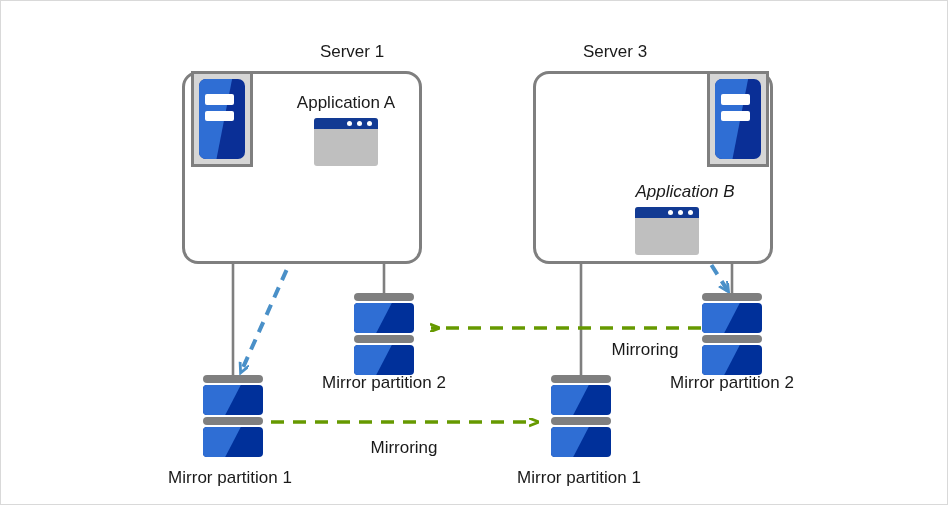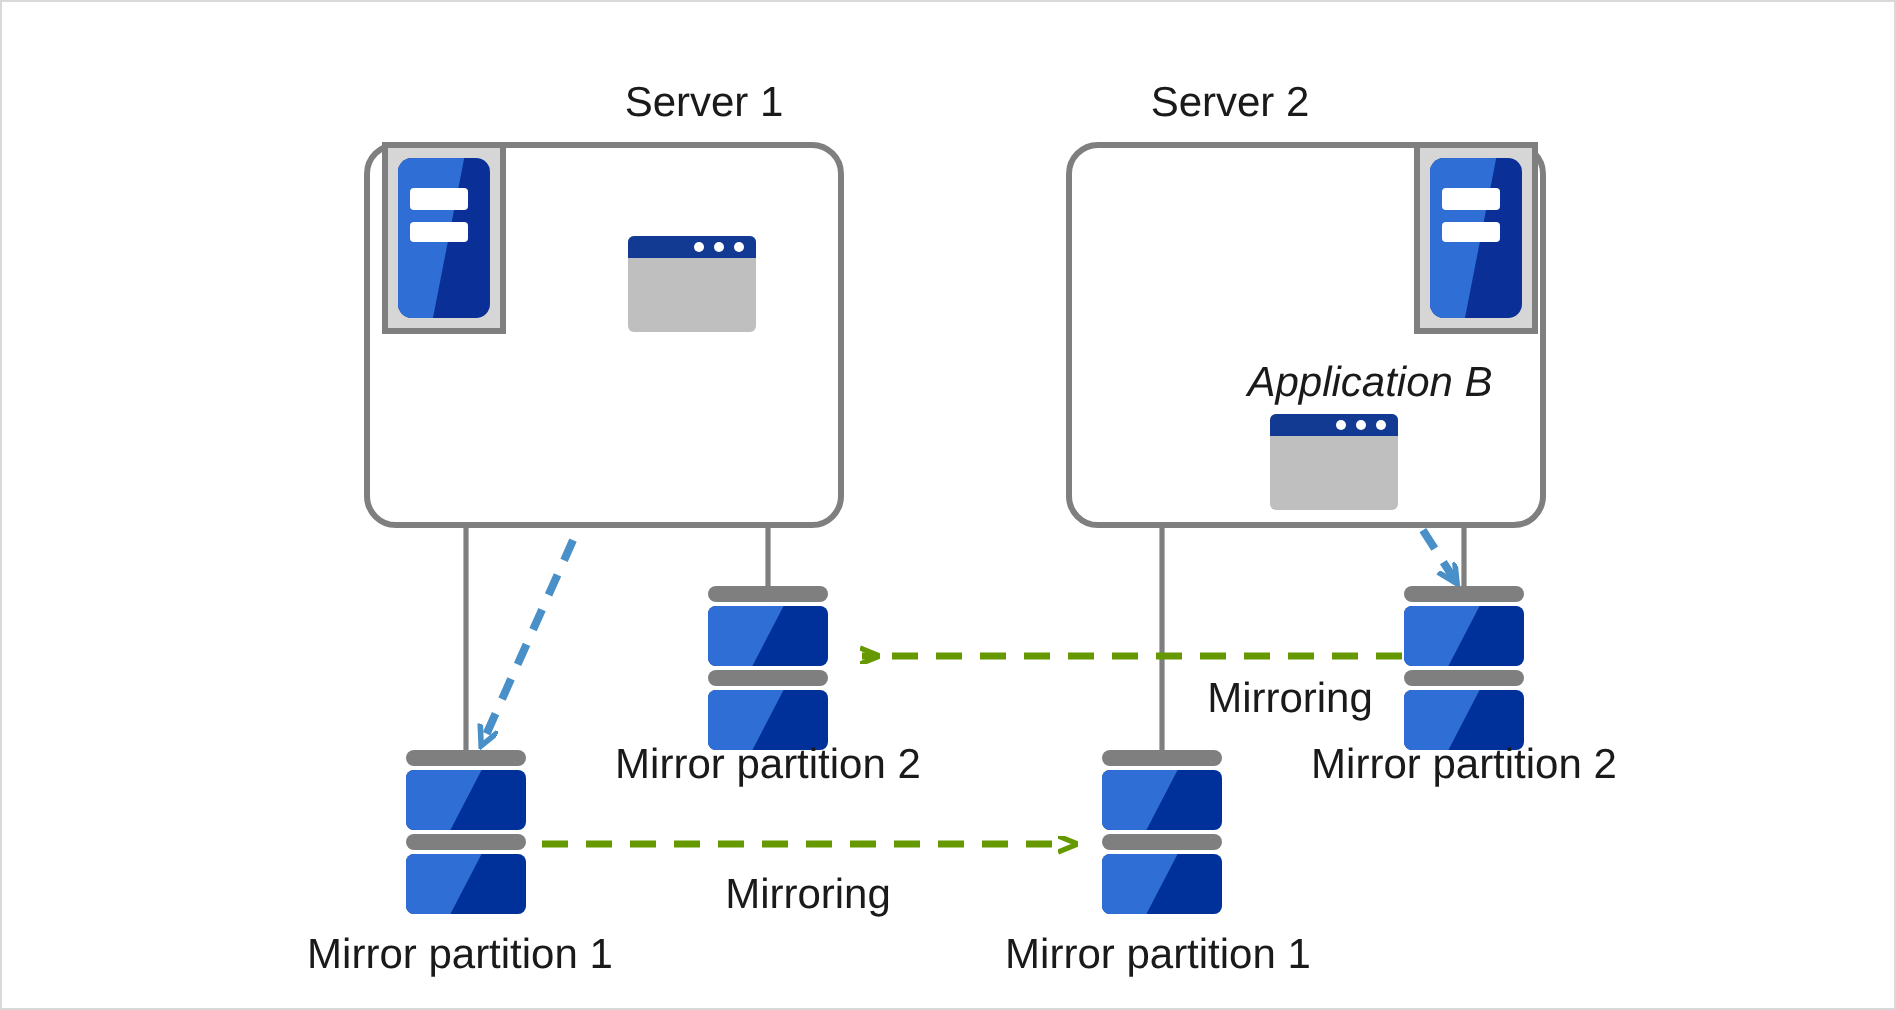--- a/index.html
+++ b/index.html
@@ -22,21 +22,21 @@
   #svg-layer {
     position: absolute;
     left: 0;
     top: 0;
     width: 948px;
     height: 505px;
   }
   .lbl {
     position: absolute;
     color: #1a1a1a;
-    font-size: 21px;
+    font-size: 17px;
     line-height: 21px;
     white-space: nowrap;
     font-family: "Liberation Sans", sans-serif;
   }
   .lbl-center {
     transform: translateX(-50%);
     text-align: center;
   }
 
   
@@ -177,30 +177,31 @@
 
   <div class="server-box" style="left:181px; top:70px; width:240px; height:193px;"></div>
 
   <div class="server-icon" style="left:190px; top:70px;">
     <div class="body">
       <div class="bar b1"></div>
       <div class="bar b2"></div>
     </div>
   </div>
 
+  <div class="lbl lbl-center" style="left:345px; top:91px;">Application A</div>
 
   <div class="app-icon" style="left:313px; top:117px;">
     <div class="titlebar">
       <span class="dot d1"></span>
       <span class="dot d2"></span>
       <span class="dot d3"></span>
     </div>
   </div>
 
-  <div class="lbl lbl-center" style="left:614px; top:40px;">Server 2</div>
+  <div class="lbl lbl-center" style="left:614px; top:40px;">Server 3</div>
 
   <div class="server-box" style="left:532px; top:70px; width:240px; height:193px;"></div>
 
   <div class="server-icon" style="left:706px; top:70px;">
     <div class="body">
       <div class="bar b1"></div>
       <div class="bar b2"></div>
     </div>
   </div>
 

